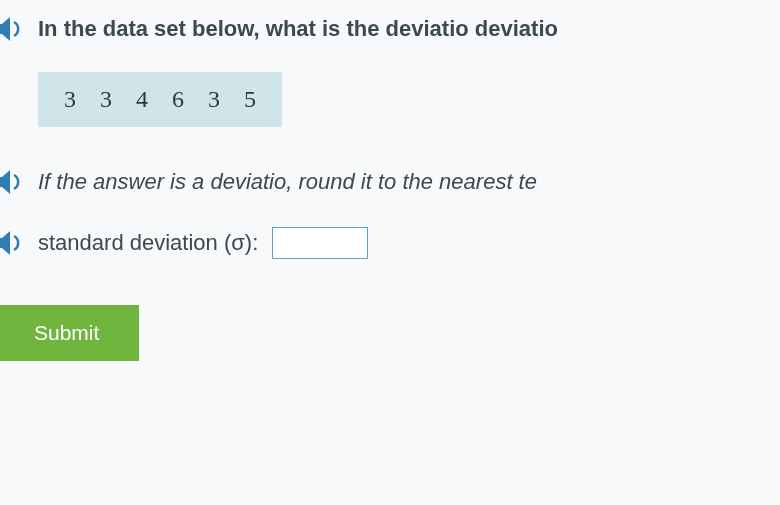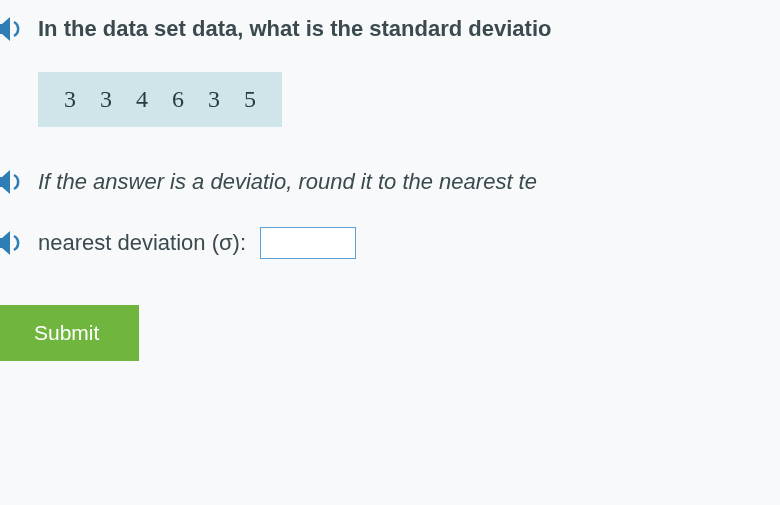--- a/index.html
+++ b/index.html
@@ -71,21 +71,21 @@
 
 
 
 <div class="row row1">
   <span class="speaker-icon">
     <svg width="30" height="30" viewBox="0 0 30 30">
       <polygon points="2,10 8,10 16,3 16,27 8,20 2,20" fill="#2e7db5"></polygon>
       <path d="M20 8 A8 8 0 0 1 20 22" fill="none" stroke="#2e7db5" stroke-width="2.5"></path>
     </svg>
   </span>
-  <span class="question-text">In the data set data, what is the standard deviatio</span>
+  <span class="question-text">In the data set below, what is the deviatio deviatio</span>
 </div>
 
 <div class="row row2">
   <div class="data-set">
     <span>3</span>
     <span>3</span>
     <span>4</span>
     <span>6</span>
     <span>3</span>
     <span>5</span>
@@ -102,20 +102,20 @@
   <span class="instruction-text">If the answer is a deviatio, round it to the nearest te</span>
 </div>
 
 <div class="row row4">
   <span class="speaker-icon">
     <svg width="30" height="30" viewBox="0 0 30 30">
       <polygon points="2,10 8,10 16,3 16,27 8,20 2,20" fill="#2e7db5"></polygon>
       <path d="M20 8 A8 8 0 0 1 20 22" fill="none" stroke="#2e7db5" stroke-width="2.5"></path>
     </svg>
   </span>
-  <span class="label-text">nearest deviation (σ):</span>
+  <span class="label-text">standard deviation (σ):</span>
   <input type="text" class="answer-input" value="" style="">
 </div>
 
 <button class="submit-btn">Submit</button>
 
 
 
 
 </body></html>

